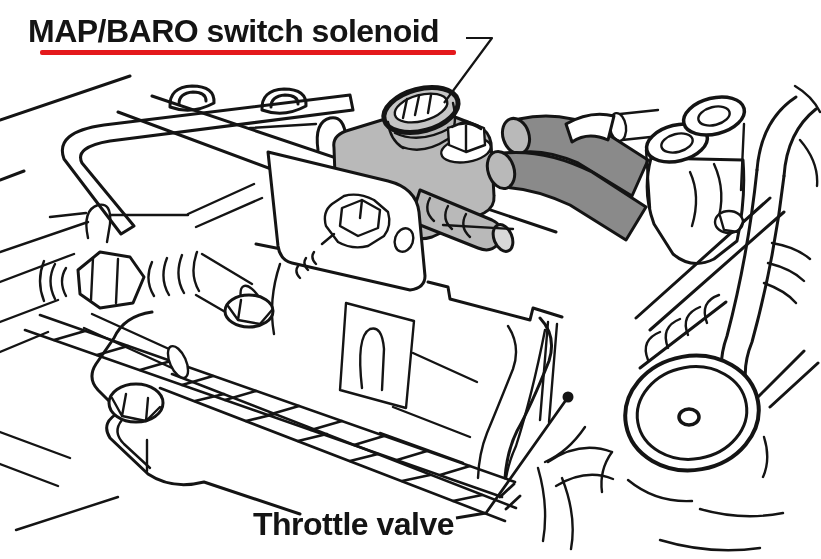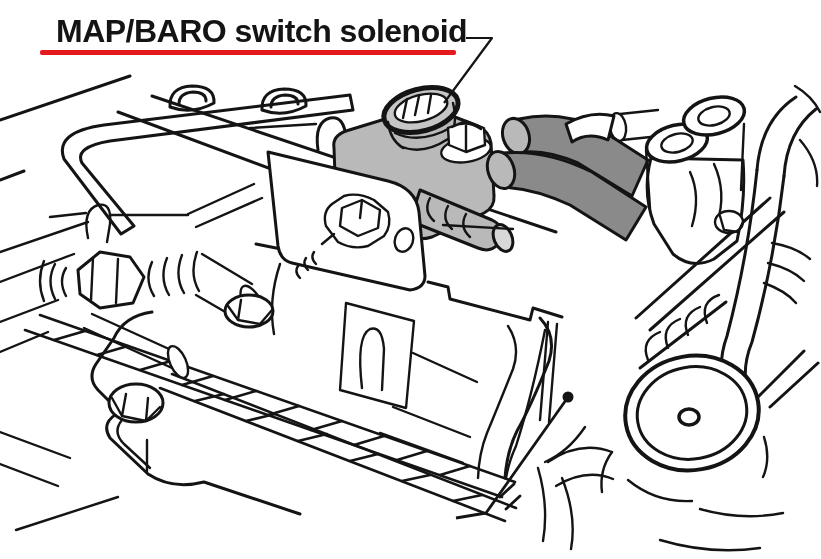--- a/index.html
+++ b/index.html
@@ -22,21 +22,21 @@
   .ln2{fill:none;stroke:var(--line);stroke-width:2.4;stroke-linecap:round;stroke-linejoin:round;}
   .lnT{fill:none;stroke:var(--line);stroke-width:2.6;stroke-linecap:round;stroke-linejoin:round;}
   .fw{fill:#ffffff;}
   .fg{fill:var(--solenoid-gray);}
   .fd{fill:var(--hose-dark-gray);}
   .ft{fill:var(--tip-gray);}
   .callout{
     position:absolute;color:var(--line);
     font-size:32px;font-weight:700;letter-spacing:-0.5px;white-space:nowrap;
   }
-  .callout-top{left:56px;top:13px;}
+  .callout-top{left:28px;top:13px;}
   .callout-bottom{left:253px;top:506px;}
   .red-underline{
     position:absolute;left:40px;top:50px;width:416px;height:5px;
     background:var(--underline-red);border-radius:2px;
   }
 </style>
 </head>
 <body>
 
 <div class="canvas">
@@ -176,13 +176,14 @@
       <path d="M 466,38 L 492,38 L 444,103" style="fill:none;stroke:var(--line);stroke-width:2.2;stroke-linejoin:round"></path>
       <path d="M 456,518 L 486,513 L 566,400" style="fill:none;stroke:var(--line);stroke-width:2.8;stroke-linejoin:round"></path>
       <circle cx="568" cy="397" r="5.5" style="fill:var(--line)"></circle>
       <path d="M 500,497 L 514,484 M 506,509 L 520,496" style="fill:none;stroke:var(--line);stroke-width:2.8;stroke-linecap:round"></path>
     </g>
   </svg>
 
   <div class="callout callout-top">MAP/BARO switch solenoid</div>
   <div class="red-underline"></div>
 
+  <div class="callout callout-bottom">Throttle valve</div>
 </div>
 
 </body></html>

